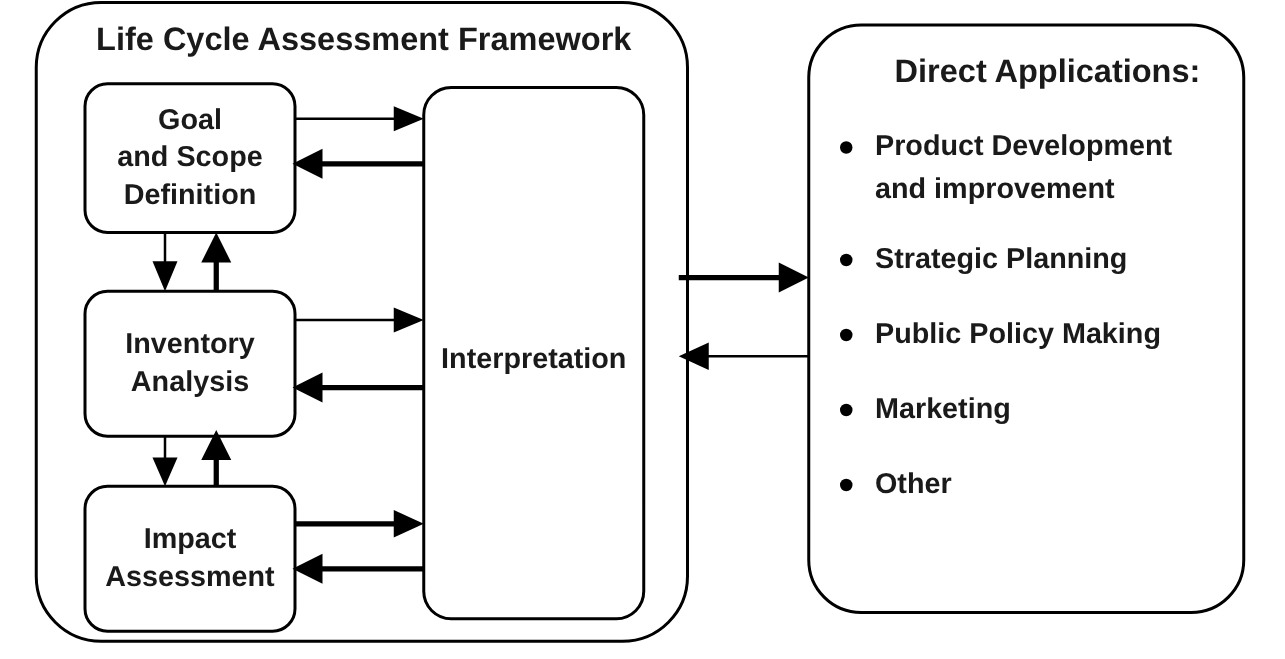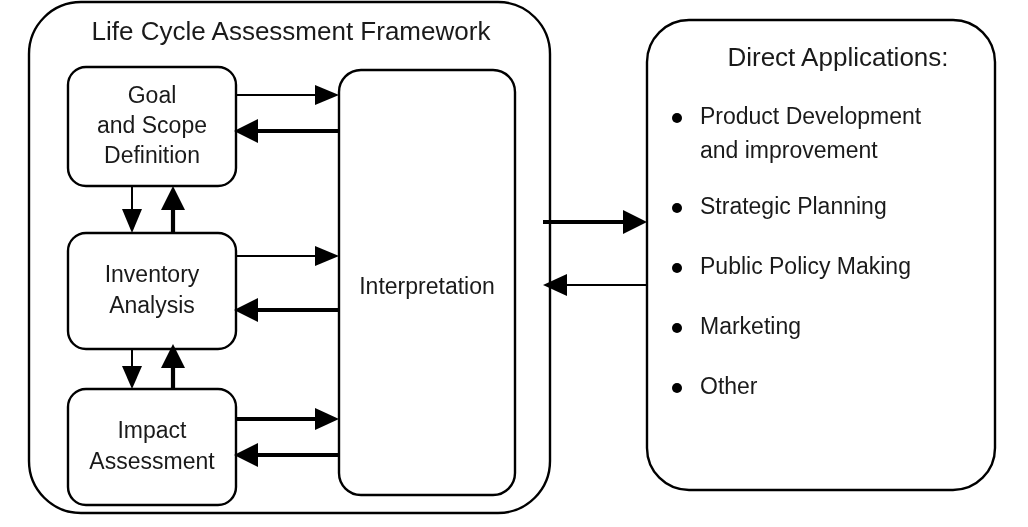--- a/index.html
+++ b/index.html
@@ -9,20 +9,21 @@
   }
   body {
     font-family: "Liberation Sans", sans-serif;
   }
   #canvas {
     position: relative;
     width: 1028px;
     height: 527px;
     background: #ffffff;
     overflow: hidden;
+    font-weight: bold;
   }
   svg.diagram {
     position: absolute;
     left: 0;
     top: 0;
     width: 1028px;
     height: 527px;
   }
   .shape-outline {
     fill: #ffffff;

